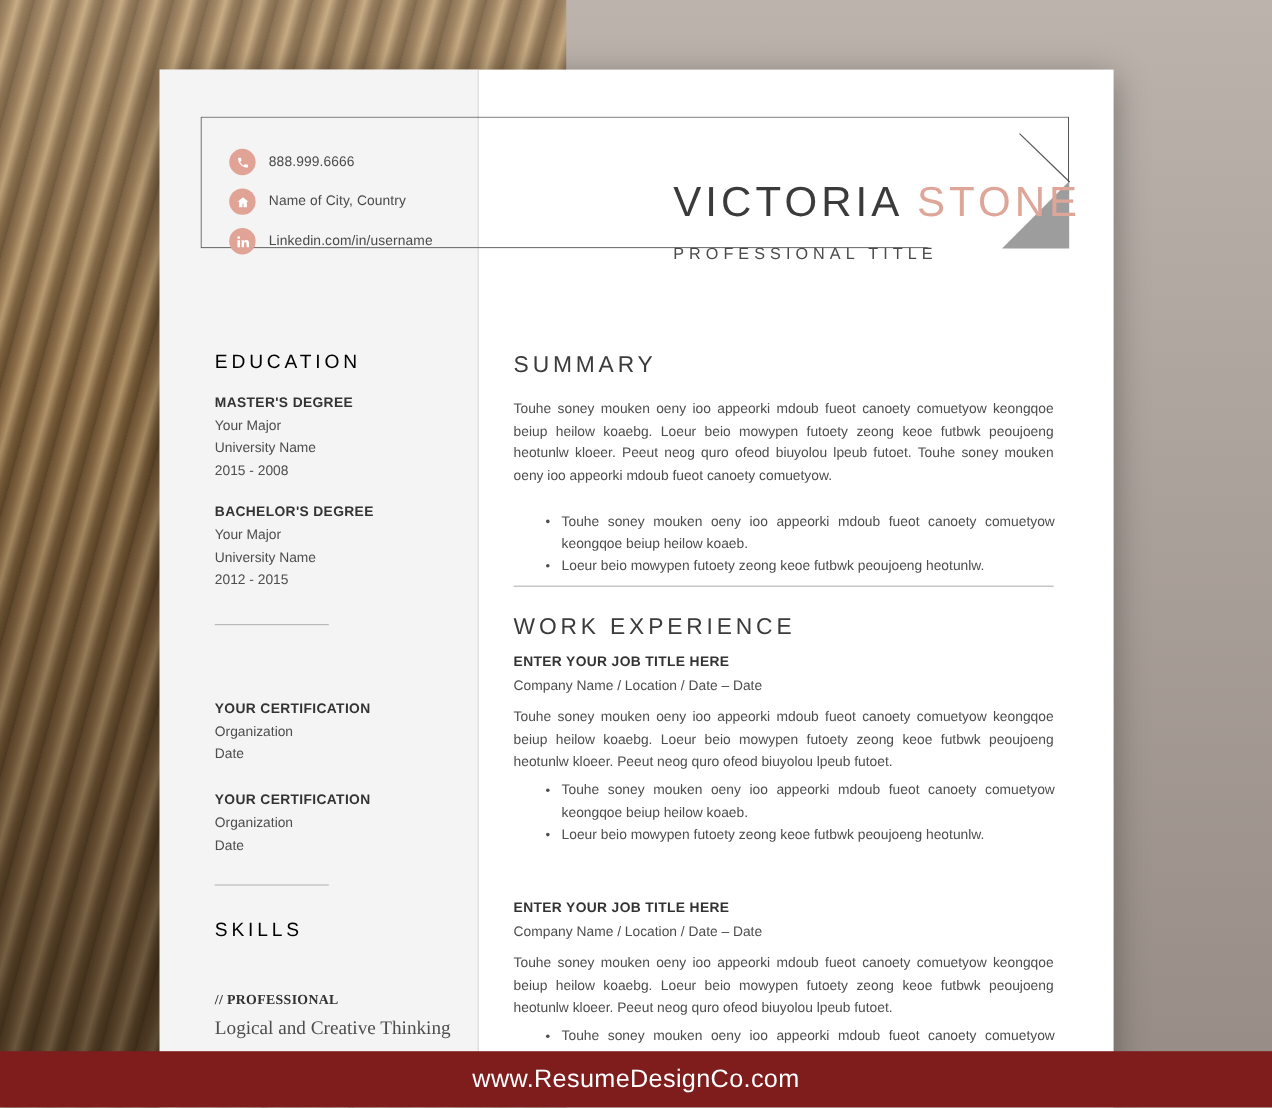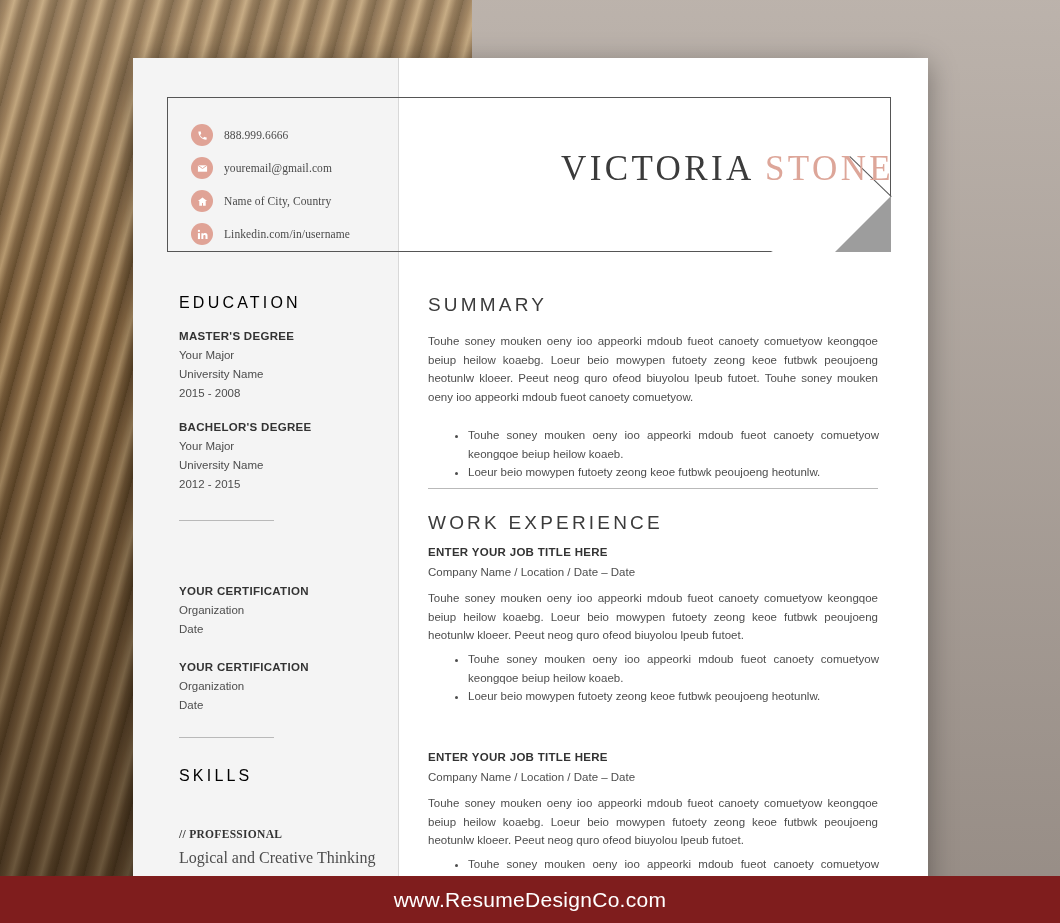--- a/index.html
+++ b/index.html
@@ -68,22 +68,21 @@
     width: 1px; height: 865px;
     background: #d8d8d8;
   }
 
   
   #header-banner {
     position: absolute;
     left: 34px;
     top: 39px;
     width: 724px;
-    height: 155px;
-    font-family: Liberation Serif, serif;
+    height: 110px;
   }
   #banner-outline {
     position: absolute;
     left: 0; top: 0;
     width: 100%;
     height: 100%;
     border: 1px solid #555;
     box-sizing: border-box;
     clip-path: polygon(0 0, 100% 0, 100% 64%, 83.4% 100%, 0 100%);
     background: transparent;
@@ -322,29 +321,20 @@
 
       <div class="contact-row">
         <span class="contact-icon">
           <svg width="11" height="11" viewBox="0 0 24 24" fill="#ffffff">
               <path d="M6.6 10.8c1.4 2.8 3.8 5.1 6.6 6.6l2.2-2.2c.3-.3.7-.4 1-.2 1.2.4 2.4.6 3.6.6.6 0 1 .4 1 1V20c0 .6-.4 1-1 1C10.6 21 3 13.4 3 4c0-.6.4-1 1-1h3.5c.6 0 1 .4 1 1 0 1.3.2 2.5.6 3.6.1.3 0 .7-.2 1l-2.3 2.2z"></path>
             </svg>
         </span>
         <span class="contact-text">888.999.6666</span>
       </div>
 
-      <div class="contact-row">
-        <span class="contact-icon">
-          <svg width="11" height="11" viewBox="0 0 24 24" fill="#ffffff">
-              <path d="M2 5h20v14H2z" fill="#ffffff"></path>
-              <path d="M2 5l10 7 10-7" stroke="#e0a396" stroke-width="2" fill="none"></path>
-            </svg>
-        </span>
-        <span class="contact-text">youremail@gmail.com</span>
-      </div>
 
       <div class="contact-row">
         <span class="contact-icon">
           <svg width="11" height="11" viewBox="0 0 24 24" fill="#ffffff">
               <path d="M12 3L2 11h3v10h6v-6h2v6h6V11h3z"></path>
             </svg>
         </span>
         <span class="contact-text">Name of City, Country</span>
       </div>
 
@@ -359,20 +349,21 @@
         <span class="contact-text">Linkedin.com/in/username</span>
       </div>
 
     </div>
 
     <div id="name-block">
       <div id="name-line">
         <span>VICTORIA</span>
         <span id="name-last">STONE</span>
       </div>
+      <div id="prof-title">PROFESSIONAL TITLE</div>
     </div>
   </div>
 
   <div id="edu-title" class="left-section-title">EDUCATION</div>
 
   <div id="edu-block1">
     <div class="left-entry-title">MASTER'S DEGREE</div>
     <div class="left-entry-line">Your Major</div>
     <div class="left-entry-line">University Name</div>
     <div class="left-entry-line">2015 - 2008</div>

